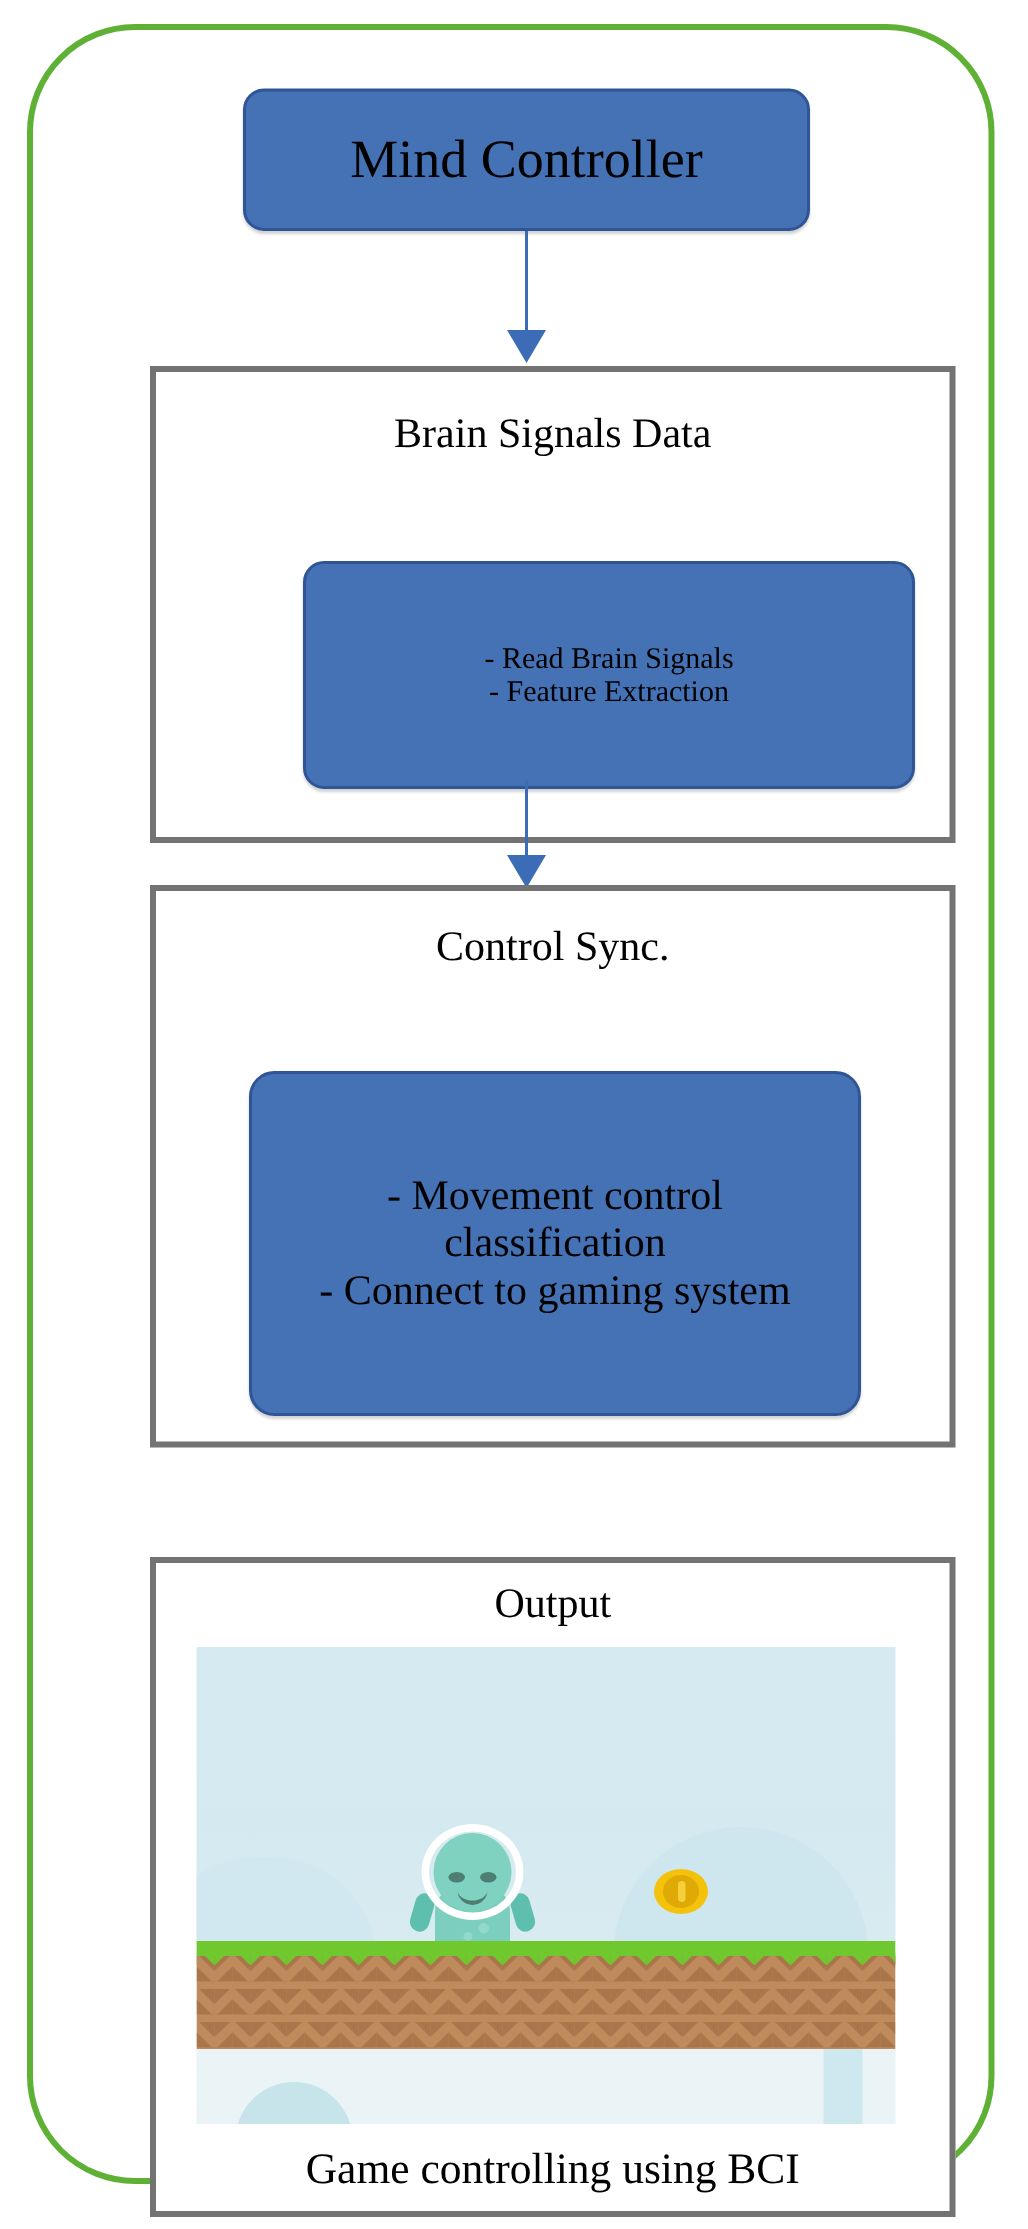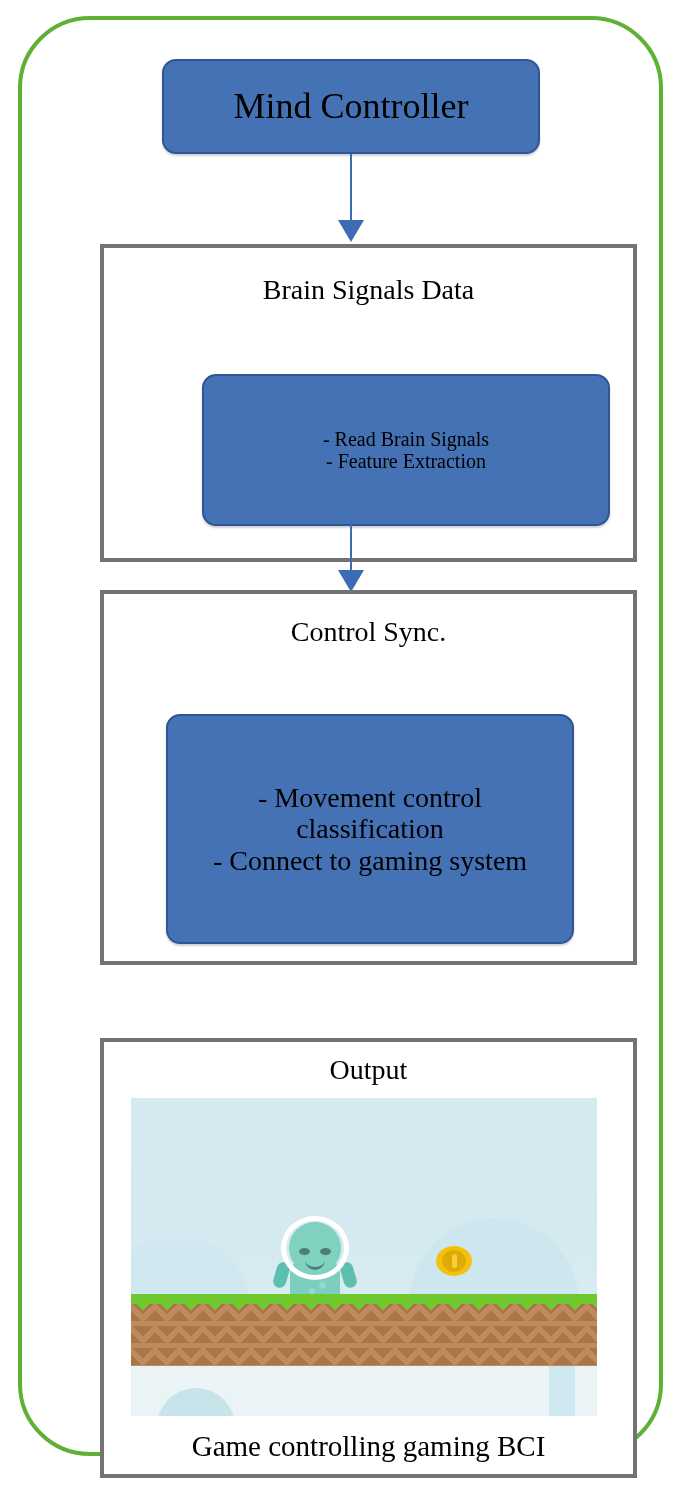--- a/index.html
+++ b/index.html
@@ -114,20 +114,21 @@
     flex-direction: column;
     margin-left: 36px;
   }
   #sync-detail-node {
     left: 62px;
     top: 120px;
     width: 408px;
     height: 230px;
     font-size: 28px;
     padding: 0 18px;
+    border-radius: 17px;
   }
   .node-lines { white-space: pre-line; }
 
   
   .game-scene {
     position: absolute;
     left: 27px;
     top: 56px;
     width: 466px;
     height: 318px;
@@ -430,16 +431,16 @@
         <div class="dirt-zig" id="dirt-zig-3"></div>
       </div>
       <div class="ground-top-edge"></div>
 
       <div class="underground">
         <div class="underground-bump"></div>
         <div class="underground-stripe"></div>
       </div>
     </div>
 
-    <div class="output-caption">Game controlling gaming BCI</div>
+    <div class="output-caption">Game controlling using BCI</div>
   </div>
 
 </div>
 
 </body></html>

